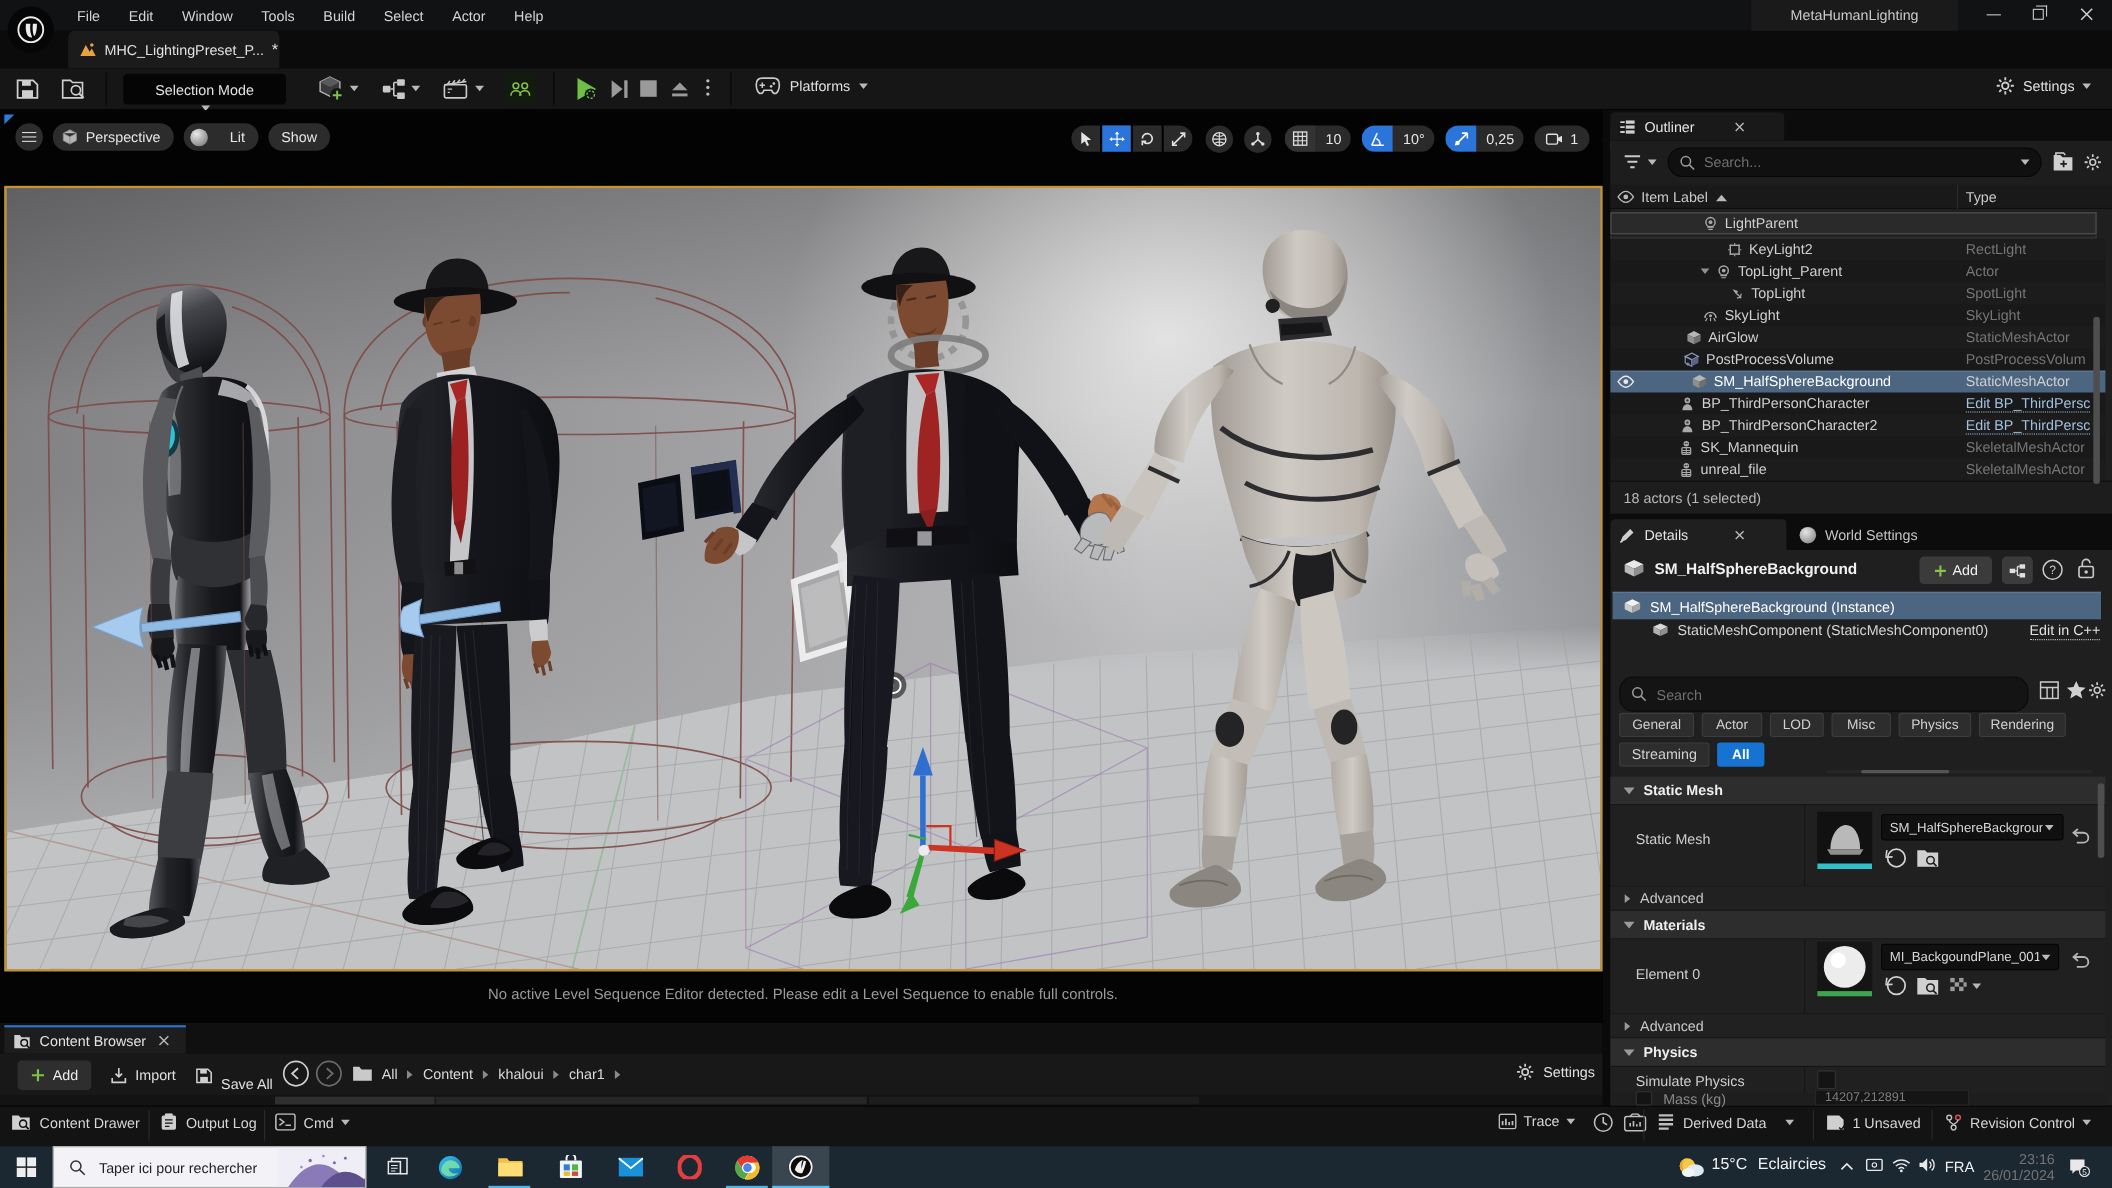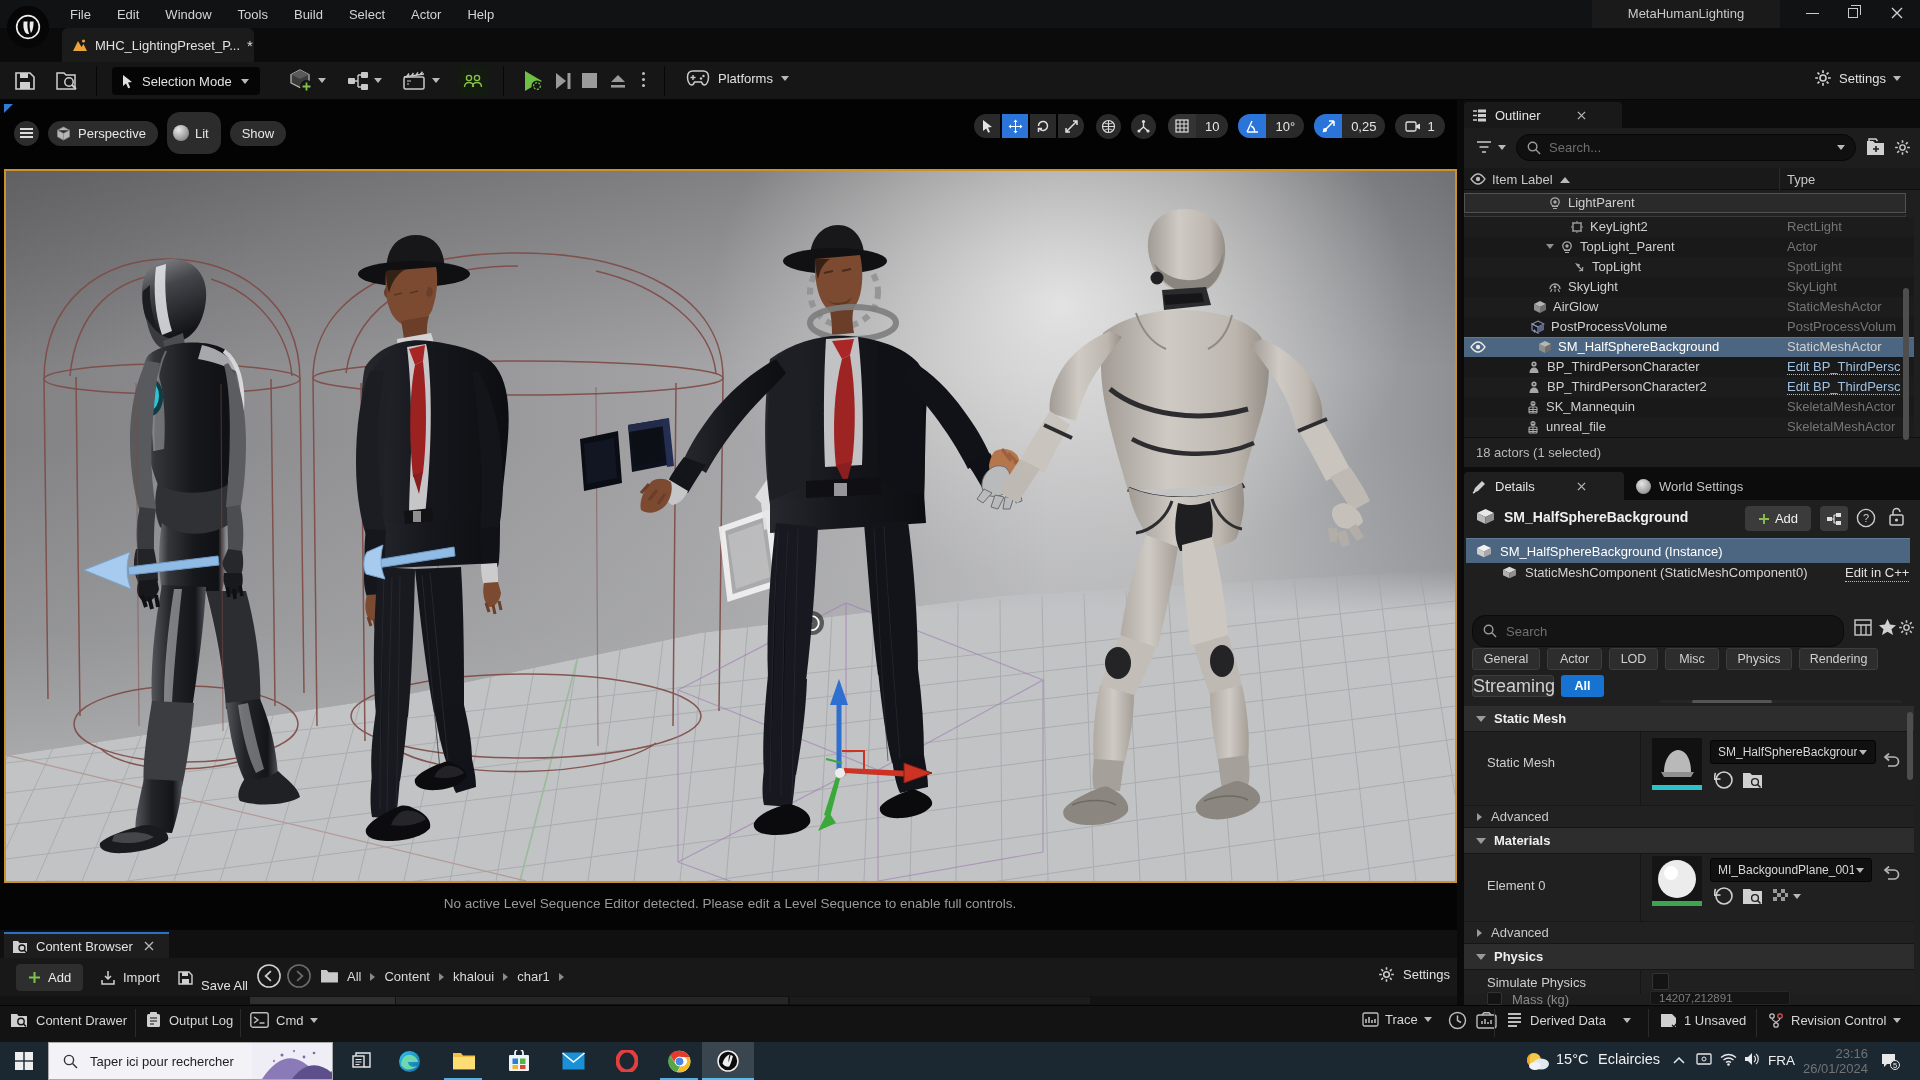--- a/index.html
+++ b/index.html
@@ -57,21 +57,21 @@
   <rect x="6" y="12" width="10" height="7" fill="#cfcfcf"></rect>
     <rect x="6" y="3" width="8" height="5" fill="#cfcfcf"></rect>
 </svg>
 <svg class="abs" style="left:55px;top:69px;" width="26" height="24" viewBox="0 0 26 24">
   <path d="M2 4 h7 l2 2 h9 v14 h-18 Z" fill="none" stroke="#cfcfcf" stroke-width="1.5"></path>
   <circle cx="14" cy="13" r="4.2" fill="none" stroke="#cfcfcf" stroke-width="1.5"></circle>
   <path d="M17 16 L21 20" stroke="#cfcfcf" stroke-width="1.8"></path>
 </svg>
 <div class="abs" style="left:96px;top:66px;width:1px;height:30px;background:#060606;"></div>
 
-<div class="abs row" style="left:112px;top:67px;width:148px;height:28px;background:#050505;border-radius:4px;padding:0 8px;gap:7px;white-space:nowrap;">
+<div class="abs row" style="left:112px;top:67px;width:148px;height:28px;background:#050505;border-radius:4px;padding:0 8px;gap:7px;white-space:nowrap;flex-direction:column;">
   <svg width="15" height="15" viewBox="0 0 15 15">
       <path d="M3 1 L12 8 L8 8.6 L10.2 13.5 L8.2 14.3 L6 9.6 L3 12 Z" fill="#e0e0e0"></path>
     </svg>
   <span style="color:#e2e2e2;">Selection Mode</span>
   <span class="chevd" style="margin-left:2px;"></span>
 </div>
 
 <svg class="abs" style="left:288px;top:68px;" width="26" height="26" viewBox="0 0 26 26">
   <path d="M12 2 L21 6.5 V15 L12 19.5 L3 15 V6.5 Z" fill="#3a3a3a" stroke="#bdbdbd" stroke-width="1.2"></path>
   <path d="M12 2 L21 6.5 L12 11 L3 6.5 Z" fill="#5a5a5a"></path>
@@ -561,21 +561,21 @@
 <div class="abs row" style="left:14px;top:112px;gap:9px;">
   <div class="row" style="width:25px;height:25px;border-radius:50%;background:#2c2c2c;justify-content:center;">
     <div style="width:13px;height:1.8px;background:#dcdcdc;box-shadow:0 -4px 0 #dcdcdc, 0 4px 0 #dcdcdc;"></div>
   </div>
   <div class="row" style="height:25px;border-radius:13px;background:#2c2c2c;padding:0 12px 0 8px;gap:7px;color:#e6e6e6;">
     <svg width="15" height="15" viewBox="0 0 15 15">
         <path d="M7.5 1 L13.5 4.2 V10.8 L7.5 14 L1.5 10.8 V4.2 Z M1.5 4.2 L7.5 7.4 L13.5 4.2 M7.5 7.4 V14" fill="#b5b5b5" stroke="#888" stroke-width=".8"></path>
       </svg>
     <span>Perspective</span>
   </div>
-  <div class="row" style="height:42px;border-radius:13px;background:#2c2c2c;padding:0 12px 0 6px;gap:6px;color:#e6e6e6;">
+  <div class="row" style="height:25px;border-radius:13px;background:#2c2c2c;padding:0 12px 0 6px;gap:20px;color:#e6e6e6;">
     <div style="width:16px;height:16px;border-radius:50%;background:radial-gradient(circle at 35% 30%, #e9e9e9, #6a6a6a);"></div>
     <span>Lit</span>
   </div>
   <div class="row" style="height:25px;border-radius:13px;background:#2c2c2c;padding:0 12px;color:#e6e6e6;">Show</div>
 </div>
 
 <div class="abs row" style="left:974px;top:113px;gap:2px;">
   <div class="row" style="width:26px;height:24px;background:#2a2a2a;border-radius:12px 0 0 12px;justify-content:center;">
     <svg width="13" height="14" viewBox="0 0 13 14">
         <path d="M2 1 L11 8 L7 8.6 L9 13 L7.2 13.8 L5.2 9.4 L2 12 Z" fill="#e4e4e4"></path>
@@ -1181,21 +1181,21 @@
       <path d="M9 1.2 V4 M9 14 V16.8 M1.2 9 H4 M14 9 H16.8 M3.5 3.5 L5.4 5.4 M12.6 12.6 L14.5 14.5 M14.5 3.5 L12.6 5.4 M5.4 12.6 L3.5 14.5"></path>
     </g>
   </svg>
 
 <div class="abs" style="left:1472px;top:648px;width:68px;height:22px;background:#2d2d2d;border:1px solid #3d3d3d;border-radius:3px;color:#d0d0d0;text-align:center;line-height:20px;font-size:12.5px;">General</div>
 <div class="abs" style="left:1547px;top:648px;width:55px;height:22px;background:#2d2d2d;border:1px solid #3d3d3d;border-radius:3px;color:#d0d0d0;text-align:center;line-height:20px;font-size:12.5px;">Actor</div>
 <div class="abs" style="left:1609px;top:648px;width:49px;height:22px;background:#2d2d2d;border:1px solid #3d3d3d;border-radius:3px;color:#d0d0d0;text-align:center;line-height:20px;font-size:12.5px;">LOD</div>
 <div class="abs" style="left:1665px;top:648px;width:54px;height:22px;background:#2d2d2d;border:1px solid #3d3d3d;border-radius:3px;color:#d0d0d0;text-align:center;line-height:20px;font-size:12.5px;">Misc</div>
 <div class="abs" style="left:1726px;top:648px;width:66px;height:22px;background:#2d2d2d;border:1px solid #3d3d3d;border-radius:3px;color:#d0d0d0;text-align:center;line-height:20px;font-size:12.5px;">Physics</div>
 <div class="abs" style="left:1799px;top:648px;width:79px;height:22px;background:#2d2d2d;border:1px solid #3d3d3d;border-radius:3px;color:#d0d0d0;text-align:center;line-height:20px;font-size:12.5px;">Rendering</div>
-<div class="abs" style="left:1472px;top:675px;width:82px;height:22px;background:#2d2d2d;border:1px solid #3d3d3d;border-radius:3px;color:#d0d0d0;text-align:center;line-height:20px;font-size:18px;">Streaming</div>
+<div class="abs" style="left:1472px;top:675px;width:82px;height:22px;background:#2d2d2d;border:1px solid #3d3d3d;border-radius:3px;color:#d0d0d0;text-align:center;line-height:20px;font-size:13px;">Streaming</div>
 <div class="abs" style="left:1561px;top:675px;width:43px;height:22px;background:#1673d1;border-radius:3px;color:#fff;font-weight:bold;text-align:center;line-height:22px;font-size:12.5px;">All</div>
 <div class="abs" style="left:1660px;top:700px;width:242px;height:3px;background:#262626;border-radius:2px;"></div>
 <div class="abs" style="left:1692px;top:700px;width:80px;height:3px;background:#555;border-radius:2px;"></div>
 
 <div class="abs row" style="left:1464px;top:706px;width:450px;height:26px;background:#2d2d2d;border-bottom:1px solid #151515;padding-left:12px;gap:8px;">
   <span class="trid"></span>
     <span style="color:#efefef;font-weight:bold;">Static Mesh</span>
 </div>
 <div class="abs" style="left:1464px;top:732px;width:450px;height:74px;background:#202020;border-bottom:1px solid #181818;"></div>
 <div class="abs" style="left:1640px;top:732px;width:1px;height:74px;background:#161616;"></div>

